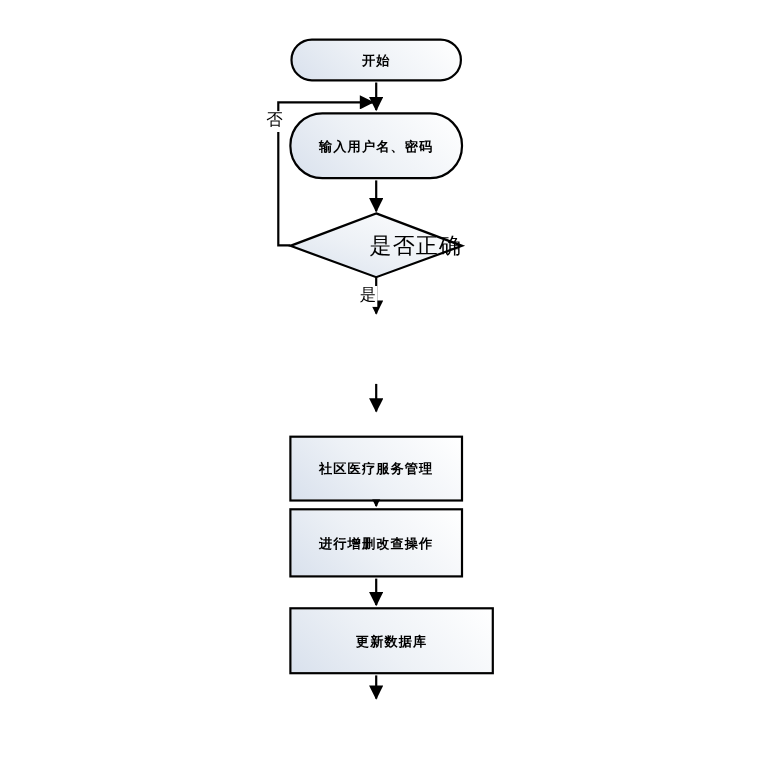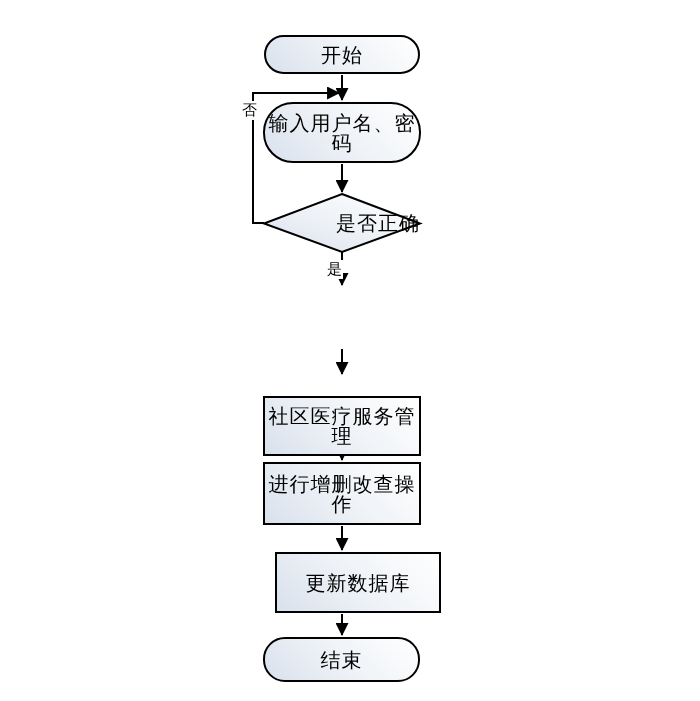--- a/index.html
+++ b/index.html
@@ -19,25 +19,26 @@
     z-index: 1;
   }
   .node {
     position: absolute;
     z-index: 2;
     display: flex;
     align-items: center;
     justify-content: center;
     border: 2px solid #000;
     background: linear-gradient(45deg, #d9e1ed 0%, #edf1f6 45%, #ffffff 100%);
-    font-size: 20px;
+    font-size: 12px;
     line-height: 1;
     letter-spacing: 1px;
     box-sizing: border-box;
     text-align: center;
+    font-weight: bold;
   }
   .terminator { border-radius: 22px; }
   .decision-label {
     position: absolute;
     z-index: 2;
     display: flex;
     align-items: center;
     justify-content: flex-end;
     font-size: 20px;
     letter-spacing: 1px;
@@ -52,21 +53,21 @@
     line-height: 1.1;
     padding: 1px 1px;
   }
   
   #node-start  { left: 264px; top: 35px;  width: 156px; height: 39px; border-radius: 20px; }
   #node-input  { left: 263px; top: 102px; width: 158px; height: 61px; border-radius: 30px; }
   #label-check { left: 264px; top: 195px; width: 156px; height: 57px; }
   #node-login  { left: 263px; top: 287px; width: 158px; height: 61px; }
   #node-manage { left: 263px; top: 376px; width: 158px; height: 60px; margin-top: 20px; }
   #node-crud   { left: 263px; top: 462px; width: 158px; height: 63px; }
-  #node-update { left: 263px; top: 552px; width: 166px; height: 61px; margin-left: 12px; }
+  #node-update { left: 263px; top: 552px; width: 186px; height: 61px; }
   #node-end    { left: 263px; top: 637px; width: 157px; height: 45px; }
   #edge-label-no  { left: 241px; top: 101px; }
   #edge-label-yes { left: 326px; top: 260px; }
 </style>
 </head>
 <body>
 
 <div id="canvas">
 
   <svg id="wires" viewBox="0 0 700 701" xmlns="http://www.w3.org/2000/svg">
@@ -118,21 +119,18 @@
   </div>
 
   <div id="node-crud" class="node">
     <span>进行增删改查操作</span>
   </div>
 
   <div id="node-update" class="node">
     <span>更新数据库</span>
   </div>
 
-  <div id="node-end" class="node terminator">
-    <span>结束</span>
-  </div>
 
   <div id="edge-label-no" class="edge-label">否</div>
 
   <div id="edge-label-yes" class="edge-label">是</div>
 
 </div>
 
 </body></html>

